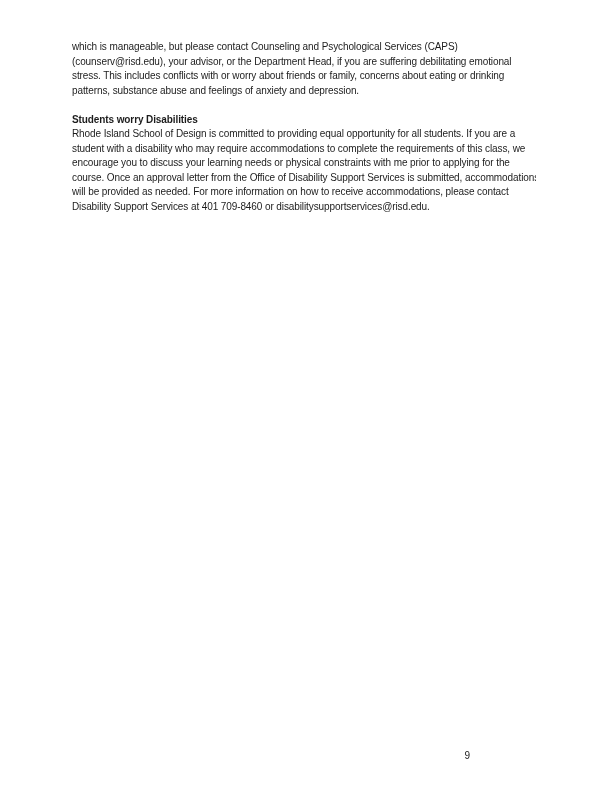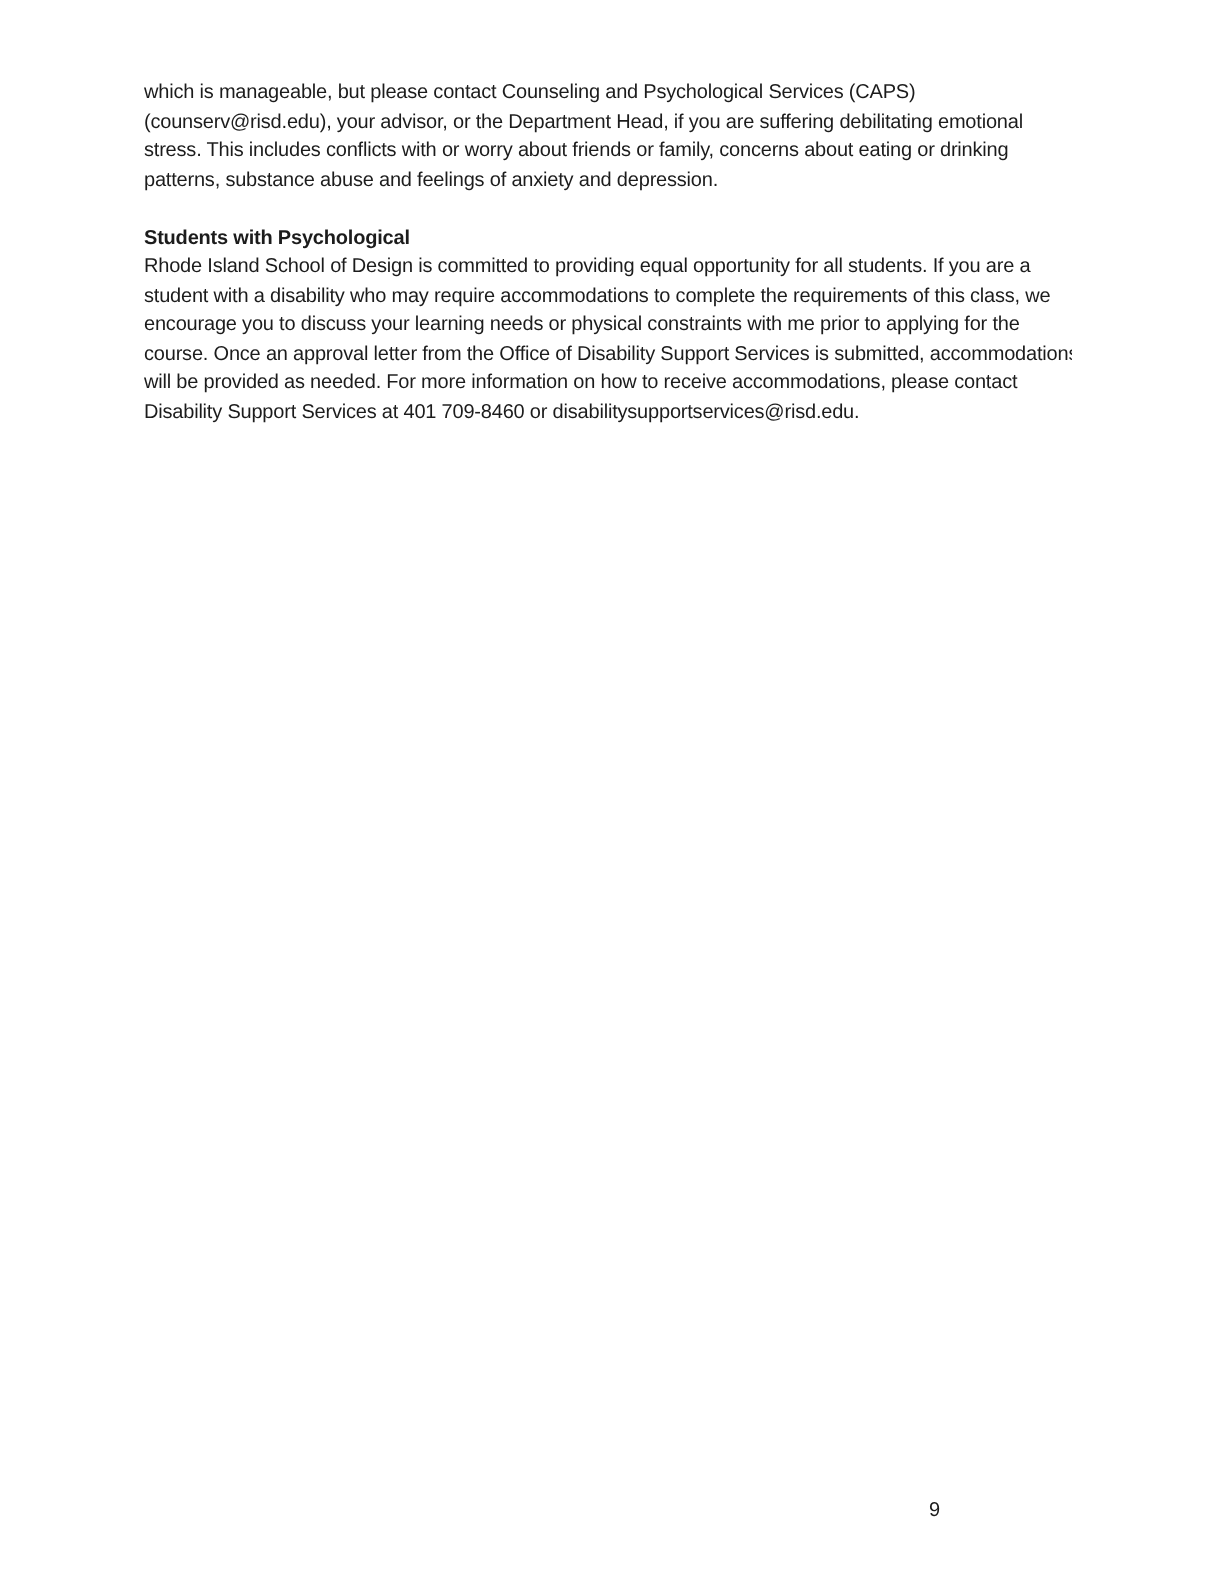--- a/index.html
+++ b/index.html
@@ -47,19 +47,19 @@
     color: #1c1c1c;
   }
 </style>
 </head>
 <body>
 
 <div class="page">
   <div class="content">
     <p class="para para-spaced">which is manageable, but please contact Counseling and Psychological Services (CAPS) (counserv@risd.edu), your advisor, or the Department Head, if you are suffering debilitating emotional stress. This includes conflicts with or worry about friends or family, concerns about eating or drinking patterns, substance abuse and feelings of anxiety and depression.</p>
 
-    <p class="section-heading">Students with Psychological</p>
+    <p class="section-heading">Students worry Disabilities</p>
 
     <p class="para">Rhode Island School of Design is committed to providing equal opportunity for all students. If you are a student with a disability who may require accommodations to complete the requirements of this class, we encourage you to discuss your learning needs or physical constraints with me prior to applying for the course. Once an approval letter from the Office of Disability Support Services is submitted, accommodations will be provided as needed. For more information on how to receive accommodations, please contact Disability Support Services at 401 709-8460 or disabilitysupportservices@risd.edu.</p>
   </div>
 
   <div class="page-number">9</div>
 </div>
 
 </body></html>

